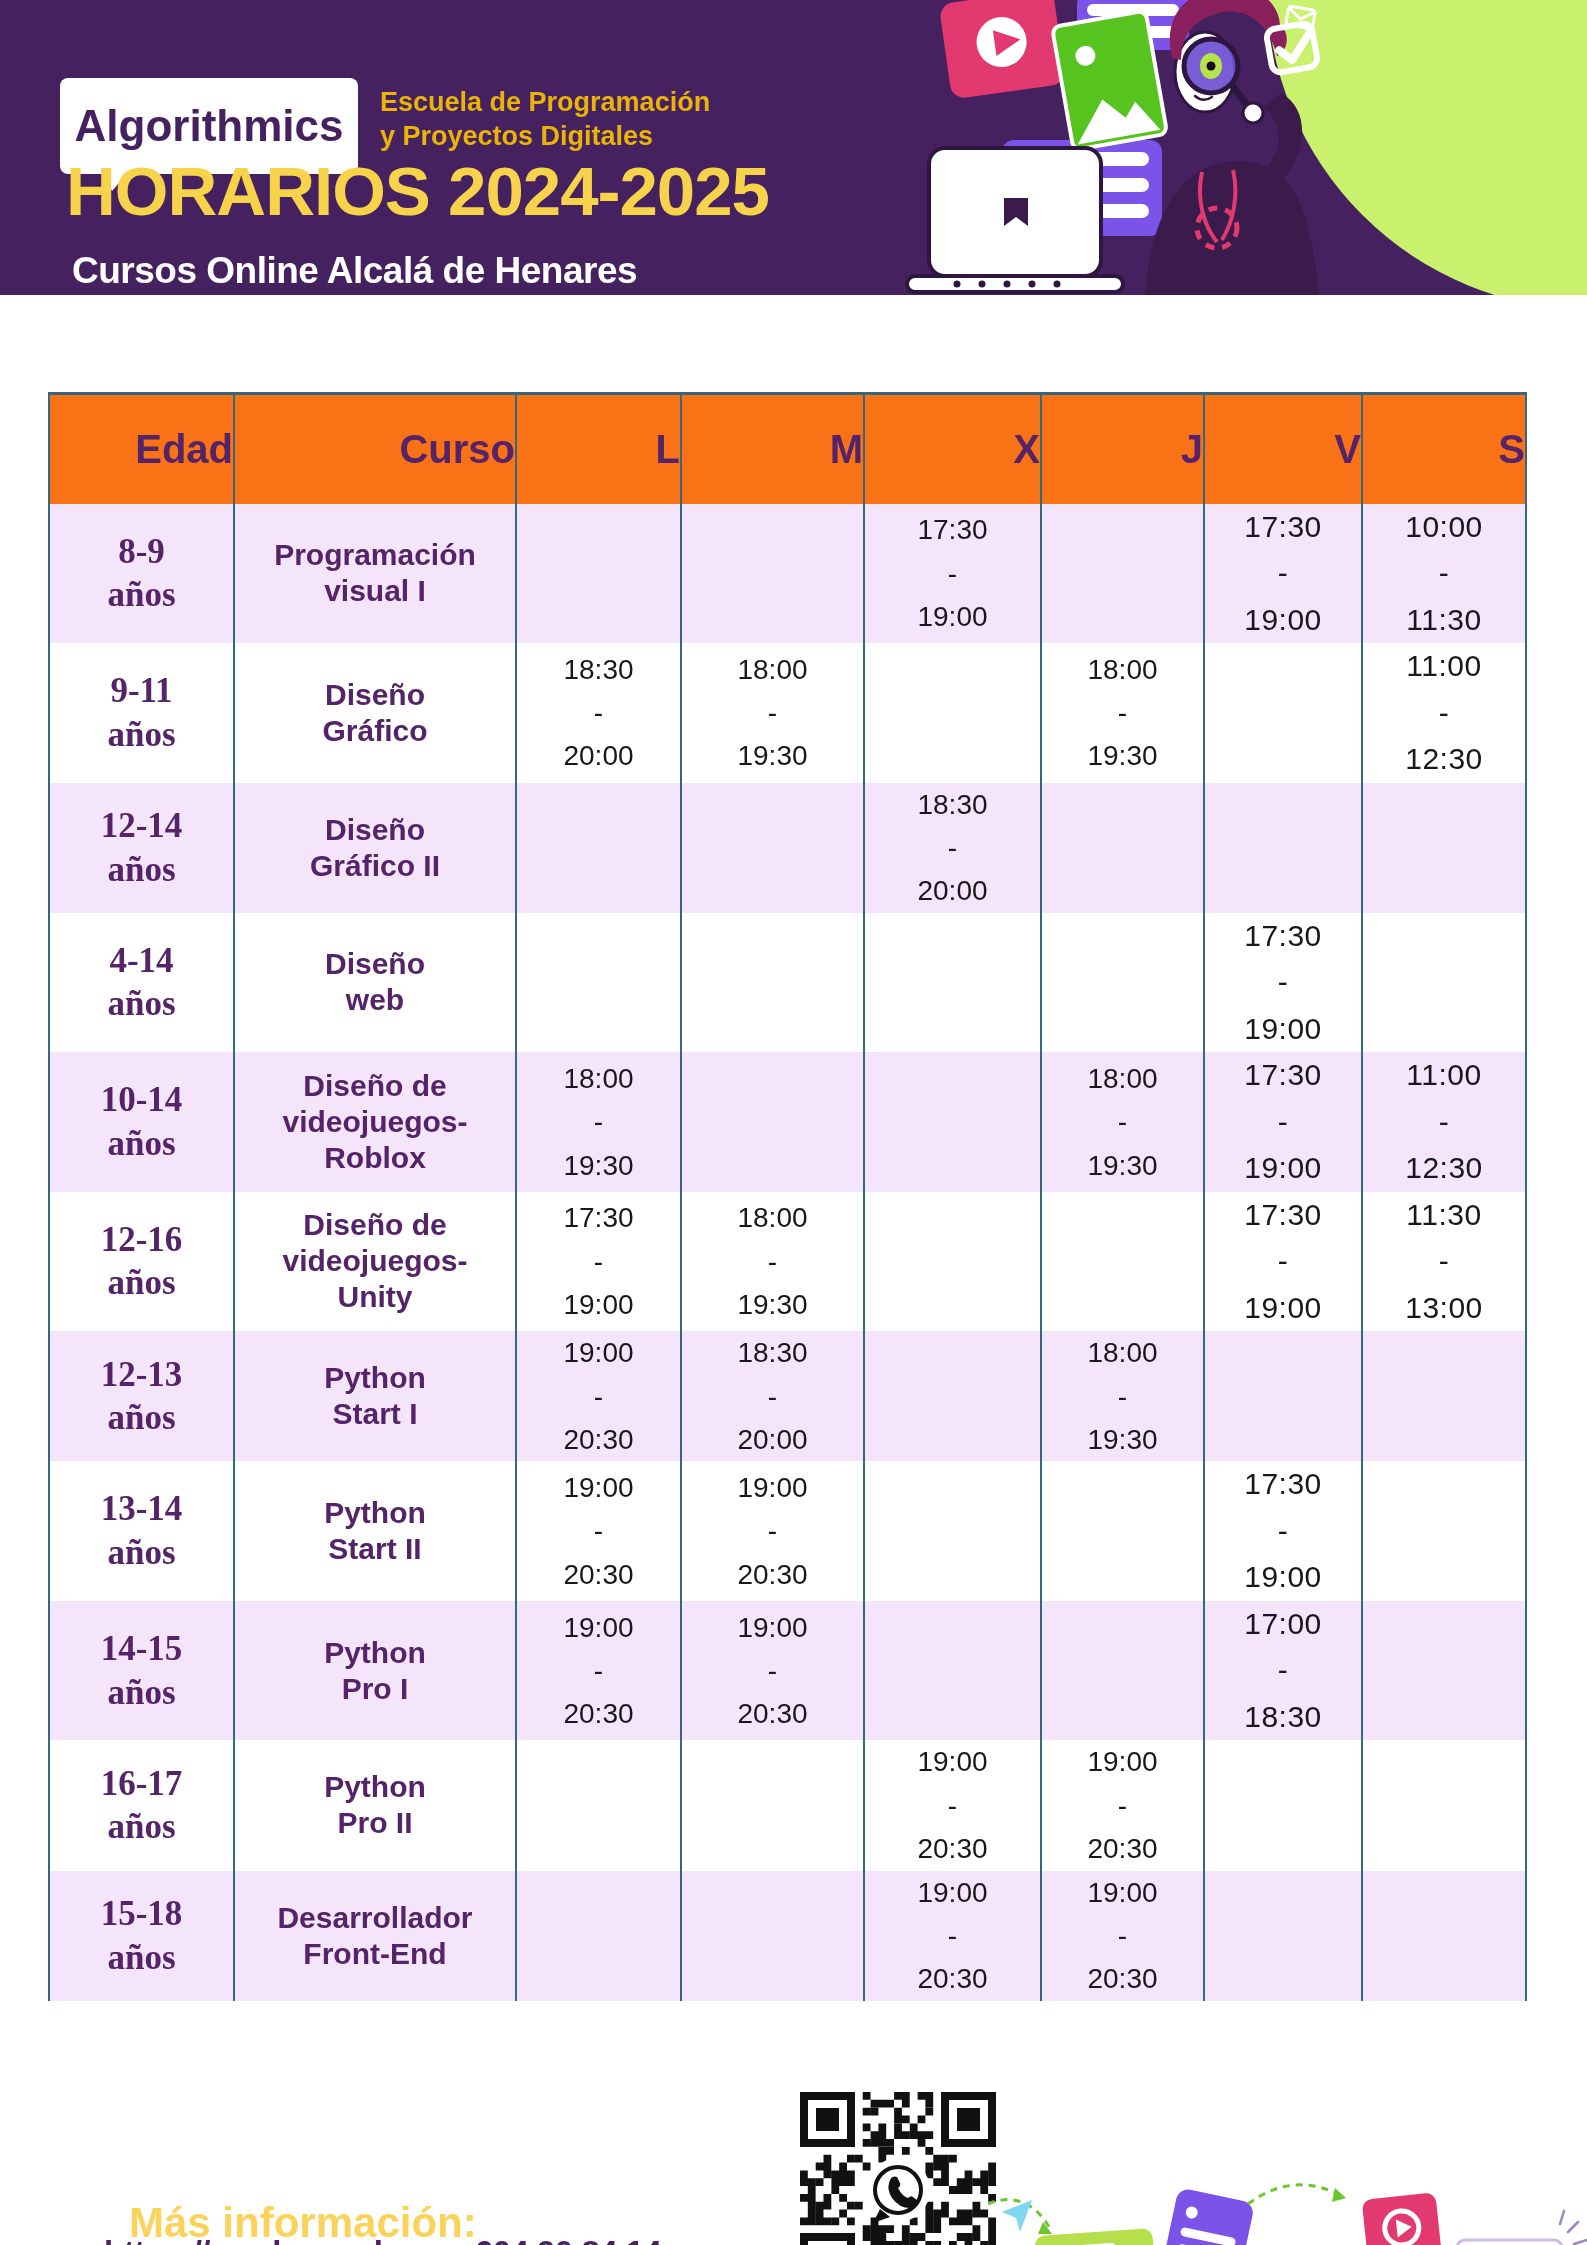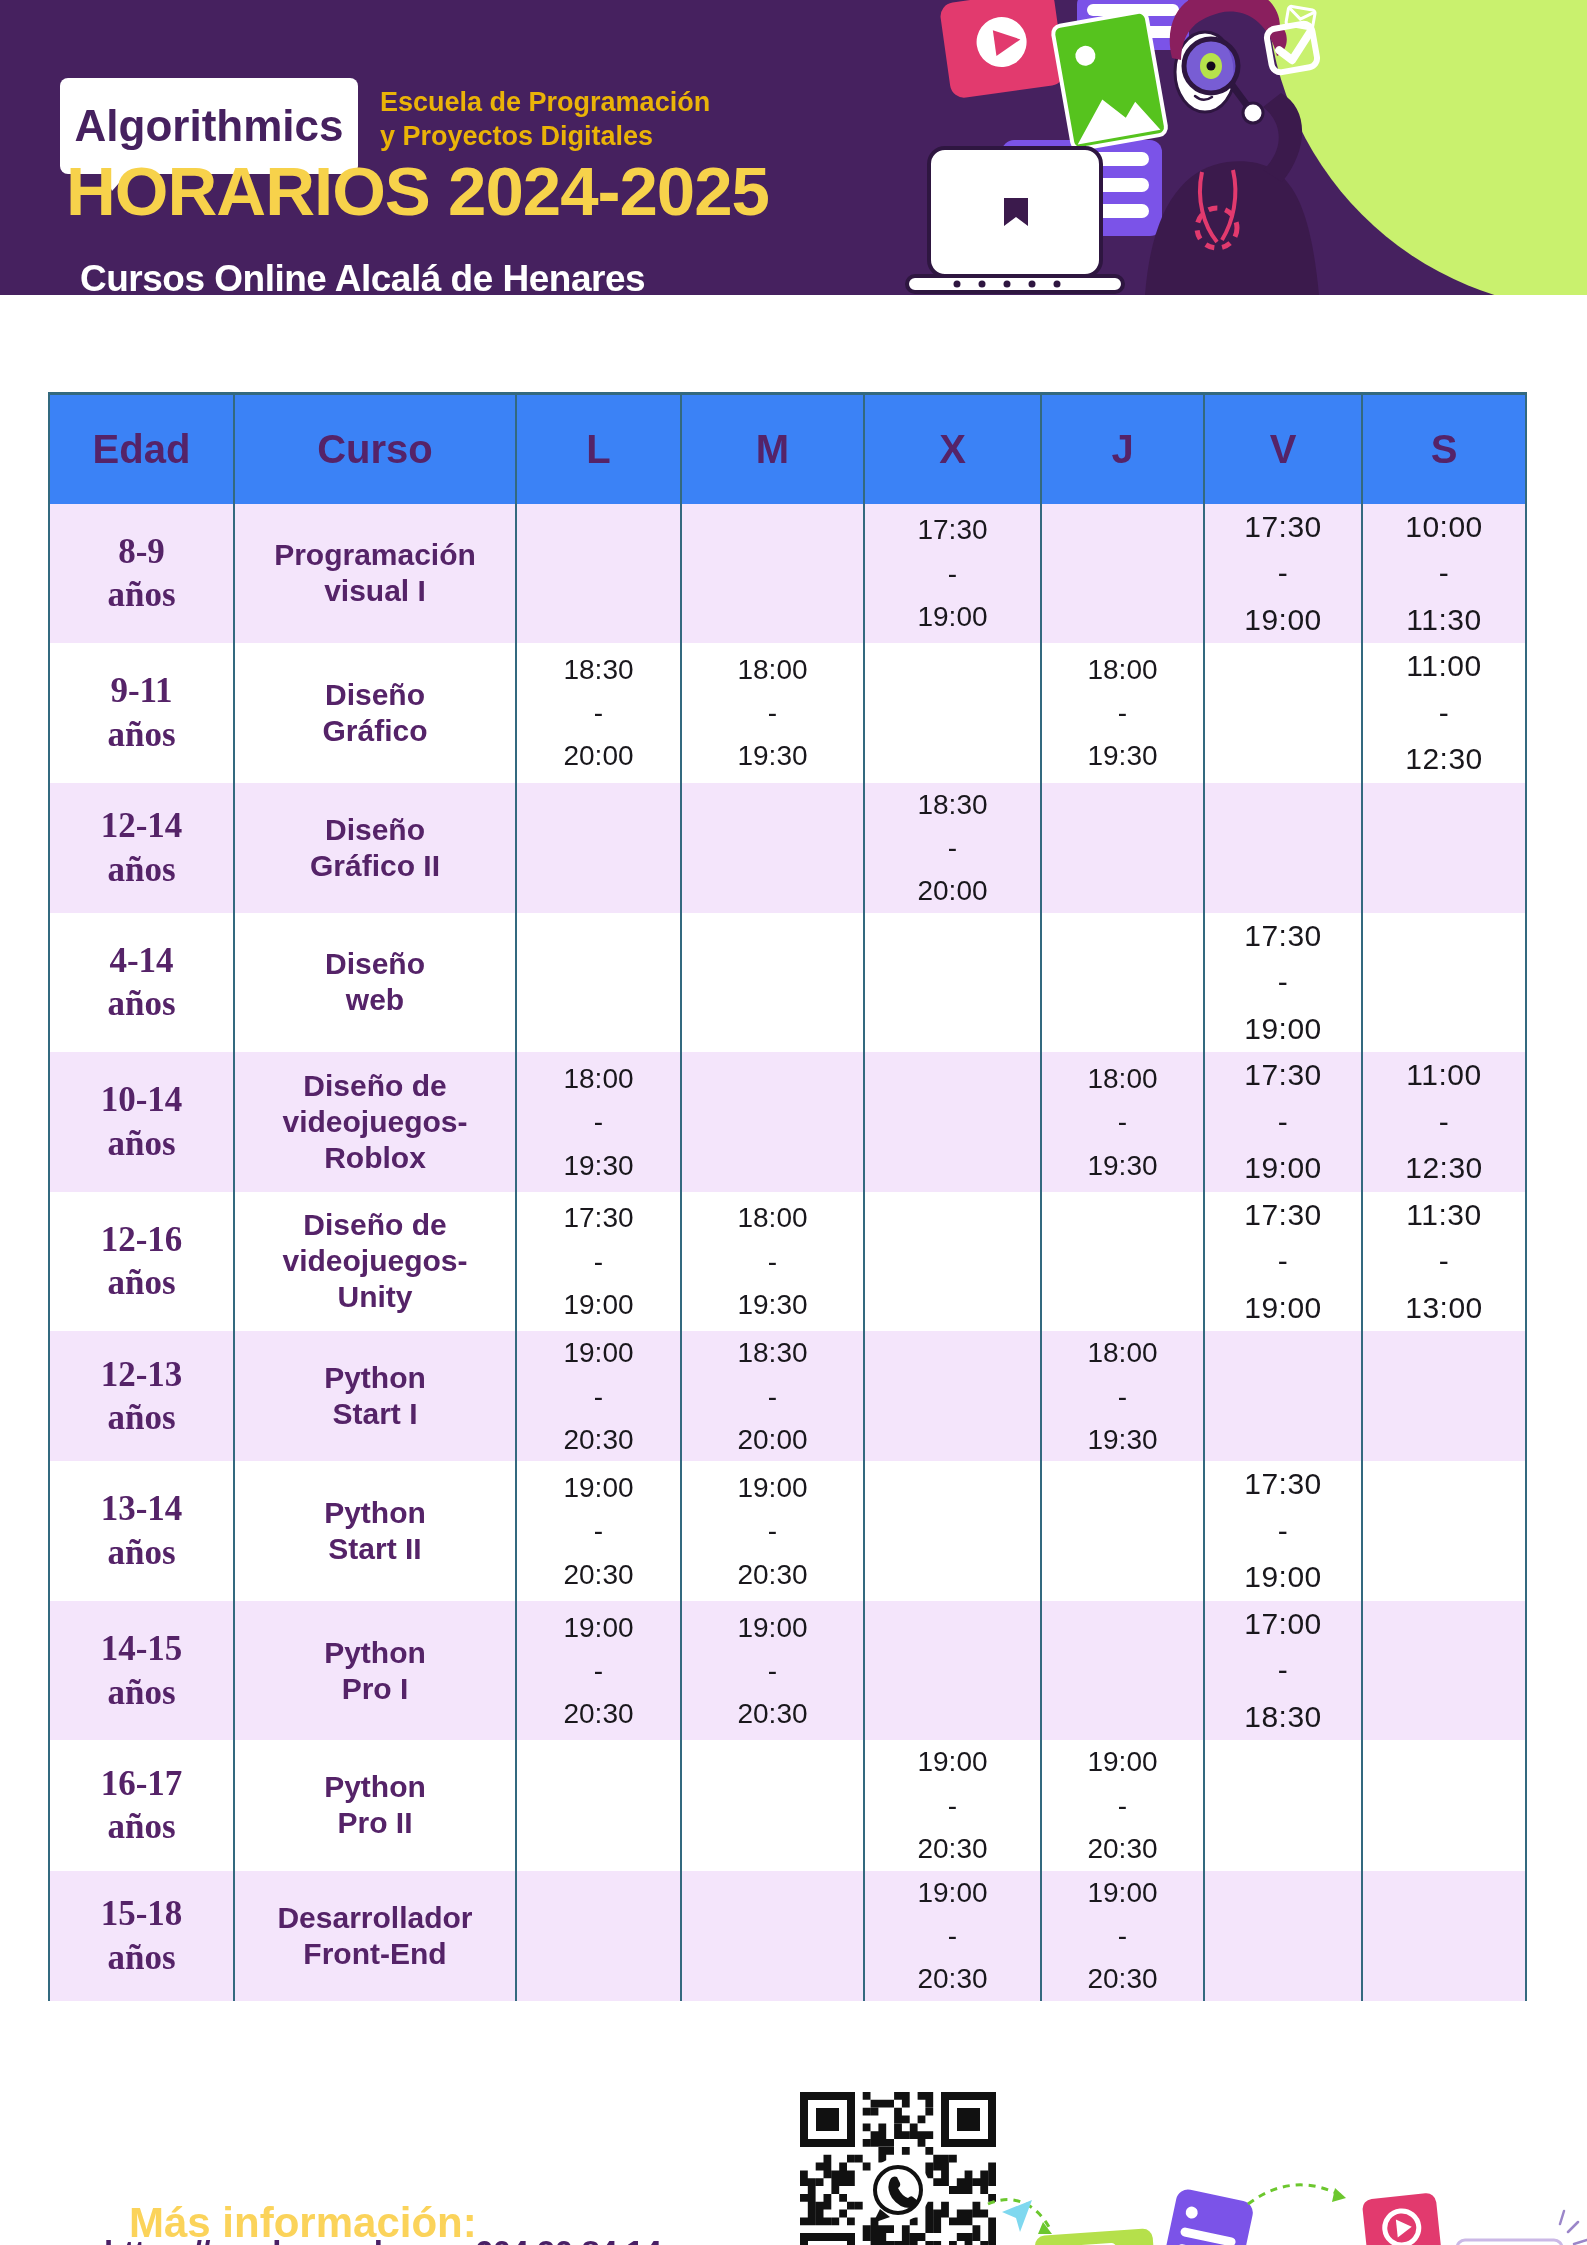--- a/index.html
+++ b/index.html
@@ -19,32 +19,32 @@
     z-index:2;
   }
   .logo-bubble::after {
     content:''; position:absolute; left:44px; bottom:-17px;
     border-left:8px solid transparent; border-right:16px solid transparent;
     border-top:18px solid #ffffff;
   }
   .logo-text { font-size:44px; font-weight:700; color:#46215f; }
   .tagline { position:absolute; left:380px; top:86px; color:#eab308; font-size:27px; font-weight:700; line-height:1.25; z-index:2; }
   .hero-title { position:absolute; left:62px; top:148px; margin:4px; font-size:69px; font-weight:900; color:#f7d24b; letter-spacing:-1px; z-index:2; }
-  .hero-subtitle { position:absolute; left:64px; top:242px; margin:16px; font-size:37px; font-weight:800; color:#ffffff; letter-spacing:-0.5px; z-index:2; }
+  .hero-subtitle { position:absolute; left:64px; top:242px; margin:8px; font-size:37px; font-weight:800; color:#ffffff; letter-spacing:-0.5px; z-index:2; }
 
   
   .schedule {
     border-collapse:collapse; table-layout:fixed; width:1477px;
     margin:97px 0 0 48px; border-top:3px solid #33697f;
   }
   .schedule th, .schedule td {
     border-left:2px solid #33697f; padding:0; text-align:center; vertical-align:middle;
   }
   .schedule th:last-child, .schedule td:last-child { border-right:2px solid #33697f; }
-  .schedule th { height:110px; font-size:40px; font-weight:800; color:#552368; background:#3b82f6; }
+  .schedule th { height:110px; font-size:40px; font-weight:800; color:#552368; background:#f97316;text-align:right; }
   .schedule td { height:127px; }
   .schedule tbody tr:nth-child(odd) { background:#f4e5fb; }
   .schedule tbody tr:nth-child(even) { background:#ffffff; }
   td.edad  { font-size:35px; font-weight:800; color:#552368; line-height:1.25;font-family:Liberation Serif, serif; }
   td.curso { font-size:30px; font-weight:800; color:#552368; line-height:1.2; }
   td.slot  { font-size:28px; font-weight:500; color:#19171c; line-height:1.55; }
   .schedule td:nth-child(7), .schedule td:nth-child(8) { font-size:30px; letter-spacing:0.5px; font-weight:400; }
 
   
   .footer { position:relative; width:100%; height:341px; }

